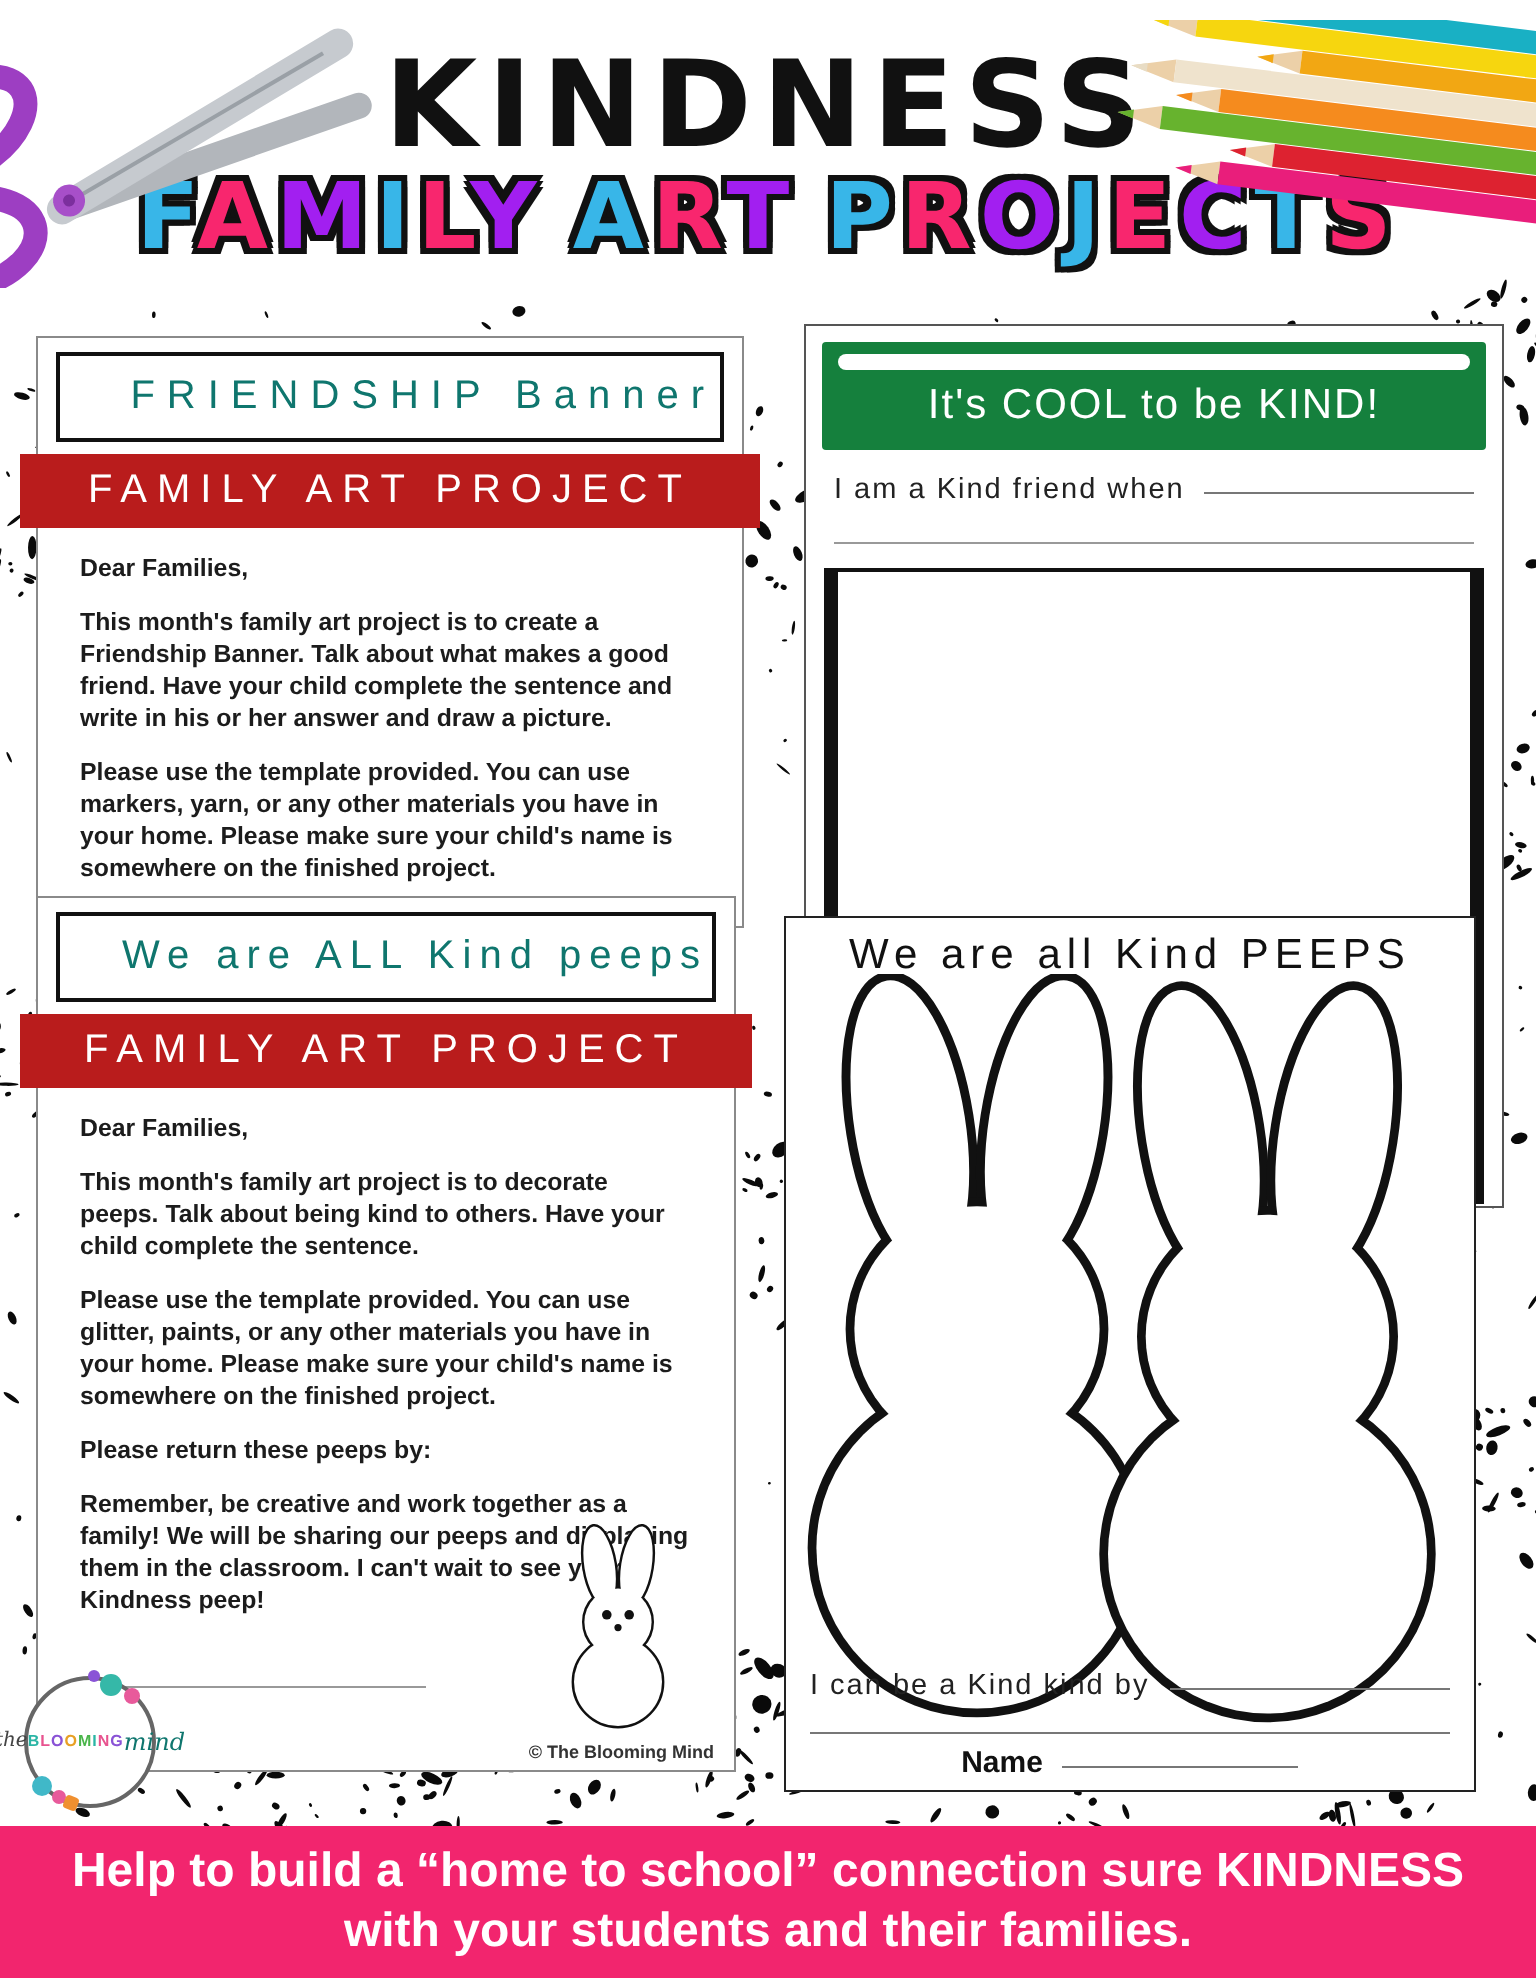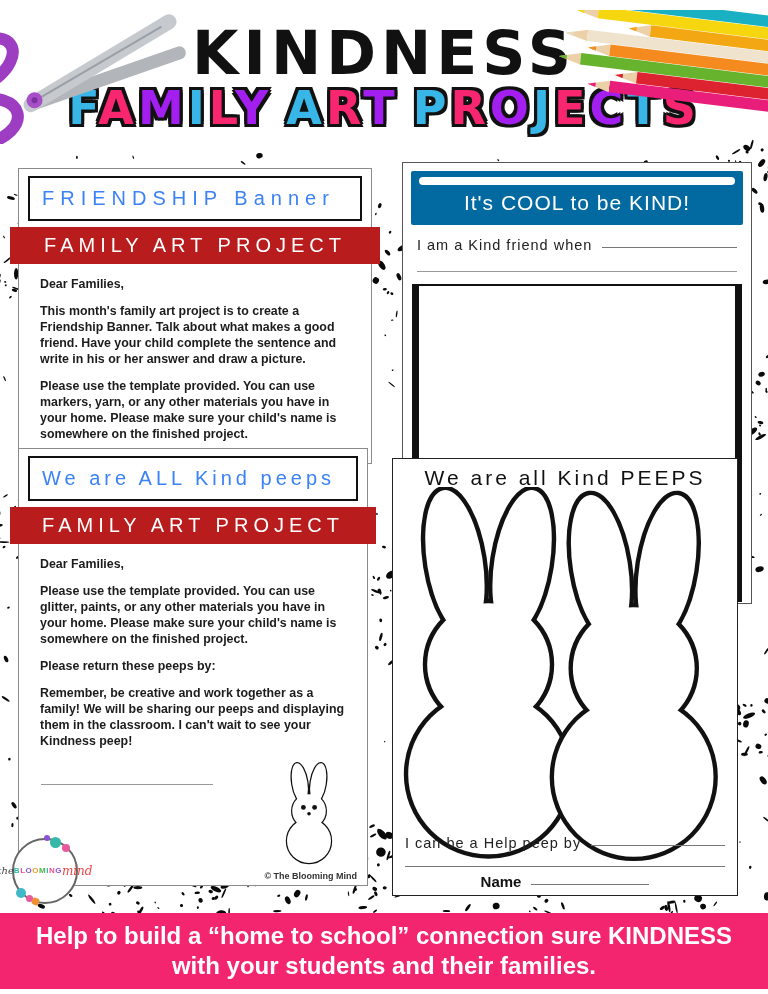--- a/index.html
+++ b/index.html
@@ -14,37 +14,37 @@
   .subtitle{margin-top:-2px;font-family:"DejaVu Sans",sans-serif;font-weight:bold;font-size:46px;
             letter-spacing:4px;line-height:1.05;white-space:nowrap;}
   .subtitle span{text-shadow:-3px -3px 0 #111,3px -3px 0 #111,-3px 3px 0 #111,3px 3px 0 #111,
                  -3px 0 0 #111,3px 0 0 #111,0 -3px 0 #111,0 3px 0 #111;}
   .scissors-wrap{position:absolute;left:-24px;top:-4px;z-index:3;}
   .pencils-wrap{position:absolute;right:-12px;top:-8px;z-index:3;}
 
   
   .page{position:absolute;background:#fff;box-sizing:border-box;}
   .letter-page{border:1px solid #8a8a8a;z-index:2;}
-  .title-box{margin:7px 9px 0;border:2px solid #111;padding:9px 12px;text-align:left;
-             font-size:20px;letter-spacing:6px;color:#3b82f6;white-space:nowrap;overflow:hidden;}
+  .title-box{margin:7px 9px 0;border:2px solid #111;padding:9px 2px;text-align:right;
+             font-size:20px;letter-spacing:6px;color:#0f766e;white-space:nowrap;overflow:hidden;}
   .black-banner{position:relative;left:-9px;width:calc(100% + 18px);margin-top:6px;background:#b91c1c;
                 color:#fff;text-align:center;font-size:20px;letter-spacing:5px;padding:7px 0;}
   .letter-body{padding:12px 21px 0;font-size:12.4px;font-weight:bold;line-height:1.29;color:#1c1c1c;}
   .letter-body p{margin:0 0 11px;}
 
   #card-friendship{left:18px;top:158px;width:354px;height:296px;}
   #card-peeps-letter{left:18px;top:438px;width:350px;height:438px;z-index:3;}
 
   .blank-short{border-bottom:1.5px solid #999;width:172px;margin:34px 0 0 22px;height:1px;}
   .credit{position:absolute;right:10px;bottom:4px;font-size:9px;color:#333;font-weight:bold;}
   .small-peep{position:absolute;right:20px;top:312px;}
 
   
   #card-cool{left:402px;top:152px;width:350px;height:442px;border:1.5px solid #555;z-index:2;}
-  .cool-header{position:relative;margin:8px 8px 0;height:54px;background:#0369a1;border-radius:2px;}
+  .cool-header{position:relative;margin:8px 8px 0;height:54px;background:#15803d;border-radius:2px;}
   .cool-stripe{position:absolute;left:8px;right:8px;top:6px;height:8px;background:#fff;border-radius:4px;}
   .cool-title{position:absolute;left:0;right:0;top:20px;text-align:center;color:#fff;font-size:21px;
               letter-spacing:1px;white-space:nowrap;}
   .prompt-row{display:flex;align-items:baseline;margin:12px 14px 0;font-size:14.5px;letter-spacing:1px;color:#222;}
   .prompt-row .blank{flex:1;border-bottom:1.5px solid #777;margin-left:10px;transform:translateY(-2px);}
   .full-line{margin:18px 14px 0;border-bottom:1.5px solid #999;}
   .draw-box{margin:12px 9px 0;height:316px;border:2.5px solid #111;border-left-width:7px;border-right-width:7px;
             border-bottom:none;}
 
   
@@ -61,21 +61,21 @@
 
   .peep-stroke ellipse,.peep-stroke circle{fill:#fff;stroke:#111;stroke-width:6;}
   .peep-fill ellipse,.peep-fill circle{fill:#fff;stroke:none;}
 
   
   .logo{position:absolute;left:12px;top:828px;width:62px;height:62px;border-radius:50%;background:#fff;
         border:2px solid #666;z-index:4;display:flex;flex-direction:row;align-items:center;
         justify-content:center;line-height:1;}
   .logo-the{font-family:"DejaVu Serif",serif;font-style:italic;font-size:10px;color:#444;}
   .logo-blooming{font-size:8px;font-weight:bold;letter-spacing:.5px;margin:2px 0;text-align:center;}
-  .logo-mind{font-family:"DejaVu Serif",serif;font-style:italic;font-size:12px;color:#ef4444;}
+  .logo-mind{font-family:"DejaVu Serif",serif;font-style:italic;font-size:12px;color:#0f766e;}
   .flower{position:absolute;border-radius:50%;}
   .f1{width:11px;height:11px;left:36px;top:-3px;background:#35b8a8;}
   .f2{width:8px;height:8px;left:48px;top:4px;background:#e85a9b;}
   .f3{width:6px;height:6px;left:30px;top:-5px;background:#8a53d6;}
   .f4{width:10px;height:10px;left:2px;top:48px;background:#40b8c8;}
   .f5{width:7px;height:7px;left:12px;top:55px;background:#e85a9b;}
   .f6{width:7px;height:7px;left:18px;top:58px;background:#f09030;border-radius:2px;transform:rotate(22deg);}
 
   
   .footer-banner{position:absolute;left:0;top:903px;width:768px;height:76px;z-index:4;
@@ -1185,20 +1185,21 @@
     </div>
     <div class="full-line"></div>
     <div class="draw-box"></div>
   </div>
 
   <div class="page letter-page" id="card-peeps-letter">
     <div class="title-box" style="letter-spacing:4px">We are ALL Kind peeps</div>
     <div class="black-banner">FAMILY ART PROJECT</div>
     <div class="letter-body">
       <p>Dear Families,</p>
+      <p>This month's family art project is to decorate peeps. Talk about being kind to others. Have your child complete the sentence.</p>
       <p>Please use the template provided. You can use glitter, paints, or any other materials you have in your home. Please make sure your child's name is somewhere on the finished project.</p>
       <p>Please return these peeps by:</p>
       <p>Remember, be creative and work together as a family! We will be sharing our peeps and displaying them in the classroom. I can't wait to see your Kindness peep!</p>
     </div>
     <div class="blank-short"></div>
     <div class="small-peep">
       <svg width="64" height="110">
         <use href="#peepShape" transform="translate(-4,0) scale(0.4)"></use>
         <g transform="translate(-4,0) scale(0.4)" fill="#111">
           <circle cx="61" cy="116" r="6"></circle>
@@ -1210,21 +1211,21 @@
     <div class="credit">© The Blooming Mind</div>
   </div>
 
   <div class="page" id="card-peeps-ws">
     <div class="pw-title">We are all Kind PEEPS</div>
     <svg class="peeps-art" width="346" height="376">
       <use href="#peepShape" transform="translate(-14,-5) scale(1.46)"></use>
       <use href="#peepShape" transform="translate(132,0) scale(1.45)"></use>
     </svg>
     <div class="pw-prompt">
-      <span>I can be a Help peep by</span>
+      <span>I can be a Kind kind by</span>
       <span class="blank"></span>
     </div>
     <div class="pw-line2"></div>
     <div class="pw-name">
       <span>Name</span>
       <span class="blank"></span>
     </div>
   </div>
 
   <div class="logo">

